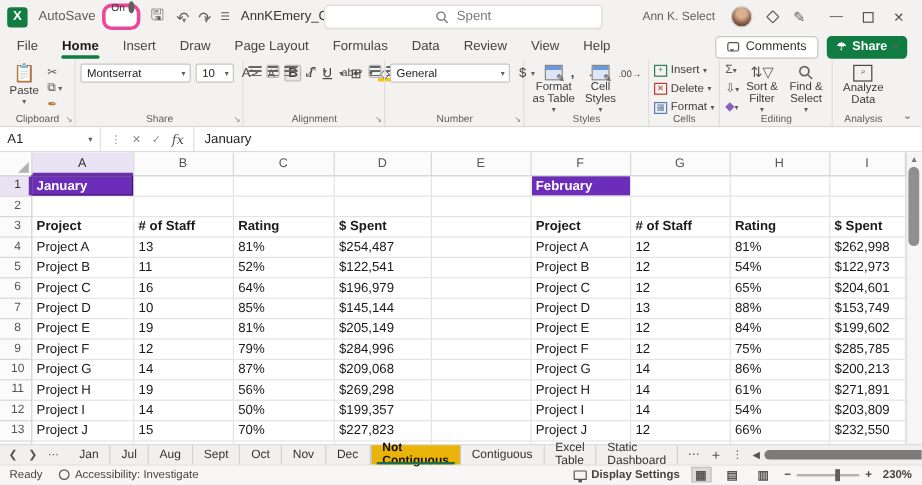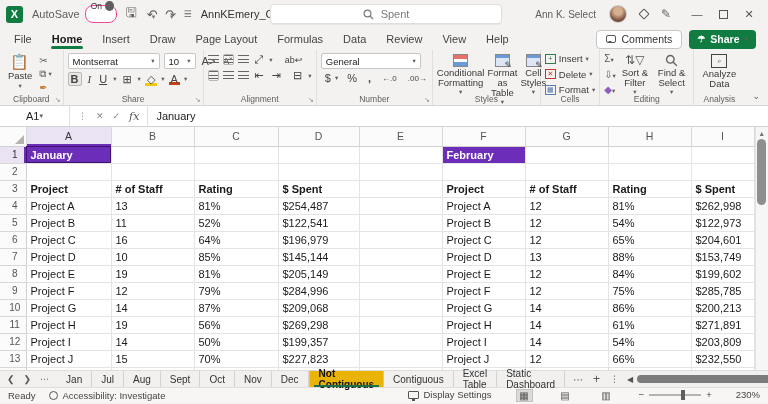--- a/index.html
+++ b/index.html
@@ -4,21 +4,21 @@
 <style>
   * { margin:0; padding:0; box-sizing:border-box; }
   html,body { width:768px; height:404px; overflow:hidden;
     font-family:"Liberation Sans", sans-serif; background:#f3f2f1; }
   .app { width:768px; height:404px; display:flex; flex-direction:column; background:#f3f2f1; position:relative; }
 
   
   .titlebar { height:28px; display:flex; align-items:center; padding:0 6px; gap:9px; position:relative; font-size:11px; color:#444; flex:none; }
   .xl-icon { width:17px; height:17px; background:#107C41; border-radius:3px; color:#fff; font-weight:bold; font-size:11px; display:flex; align-items:center; justify-content:center; }
   .autosave { display:flex; align-items:center; gap:5px; color:#605e5c; }
-  .pill { width:32px; height:14px; border-radius:8px; background:#fff; border:1px solid #ec4899; display:flex; align-items:center; justify-content:flex-start; padding:0 2px 16px 5px; font-size:8.5px; color:#333; gap:3px; }
+  .pill { width:32px; height:14px; border-radius:8px; background:#fff; border:3px solid #ec4899; display:flex; align-items:center; justify-content:flex-start; padding:0 2px 16px 5px; font-size:8.5px; color:#333; gap:3px; }
   .knob { width:10px; height:10px; border-radius:50%; background:#605e5c; }
   .qat { display:flex; align-items:center; gap:10px; color:#605e5c; font-size:13px; }
   .qat .dd { font-size:7px; margin-left:-6px; color:#777; }
   .doc-title { display:flex; align-items:center; gap:5px; color:#333; }
   .doc-title .saved { color:#666; }
   .doc-title .dd { font-size:7px; color:#666; }
   .searchbox { position:absolute; left:270px; top:4px; width:232px; height:20px; background:#fff; border:1px solid #e1dfdd; border-radius:4px; display:flex; align-items:center; justify-content:center; gap:7px; color:#7a7a7a; box-shadow:0 0.5px 1px rgba(0,0,0,.05); }
   .tb-right { margin-left:auto; display:flex; align-items:center; gap:13px; color:#605e5c; }
   .avatar { width:18px; height:18px; border-radius:50%; background:radial-gradient(circle at 50% 32%, #d8b08f 28%, #7a5240 68%, #50382c 100%); border:1px solid #cfcdcb; }
   .diamond { width:8px; height:8px; border:1.3px solid #605e5c; transform:rotate(45deg); border-radius:1px; }
@@ -42,21 +42,21 @@
   
   .ribbon { height:56px; display:flex; align-items:stretch; border-bottom:1px solid #d8d6d4; background:#f3f2f1; flex:none; font-size:9.5px; color:#3b3a39; }
   .rgroup { position:relative; border-right:1px solid #e1dfdd; padding:3px 4px 12px; display:flex; align-items:flex-start; gap:3px; }
   .glabel { position:absolute; bottom:1px; left:0; right:0; text-align:center; font-size:8.5px; color:#605e5c; }
   .launcher { position:absolute; bottom:1px; right:2px; font-size:7px; color:#8a8886; }
   .bigbtn { display:flex; flex-direction:column; align-items:center; justify-content:flex-start; gap:1px; padding:1px 4px; text-align:center; line-height:1.1; }
   .bigbtn .ic { font-size:15px; line-height:16px; }
   .dd { font-size:6.5px; color:#605e5c; }
   .smallcol { display:flex; flex-direction:column; justify-content:space-between; height:40px; padding-top:1px; }
   .sic { font-size:10px; height:12px; display:flex; align-items:center; color:#5a5a5a; gap:2px; }
-  .tworow { display:flex; flex-direction:column; gap:3px; }
+  .tworow { display:flex; flex-direction:row; gap:3px; }
   .rrow { display:flex; align-items:center; gap:4px; }
   .selectbox { background:#fff; border:1px solid #c8c6c4; border-radius:2px; display:flex; align-items:center; justify-content:space-between; font-size:9.5px; padding:1px 4px; height:16px; color:#222; }
   .fontname { width:92px; }
   .fontsize { width:32px; }
   .numfmt { width:100px; }
   .fmt-ic { font-size:11px; color:#444; padding:0 2px; display:flex; align-items:center; gap:1px; }
   .boxed { border:1px solid #b9b7b5; background:#e8e6e4; border-radius:2px; }
   .under-red { box-shadow: inset 0 -3px 0 #c43e1c; }
   .under-yellow { box-shadow: inset 0 -3px 0 #f2c811; }
   .bars { width:11px; height:9px; background:repeating-linear-gradient(to bottom,#666 0 1.3px,transparent 1.3px 3.6px); }
@@ -66,21 +66,21 @@
   .grid-ic2::after { content:"\270E"; position:absolute; right:-3px; bottom:-4px; font-size:9px; color:#444; }
   .cellrows { display:flex; flex-direction:column; justify-content:space-between; height:42px; }
   .crow { display:flex; align-items:center; gap:3px; font-size:9.5px; }
   .mini { width:11px; height:10px; border:1px solid #8a8886; display:flex; align-items:center; justify-content:center; font-size:7px; }
   .edit-col { display:flex; flex-direction:column; justify-content:space-between; height:42px; font-size:10px; color:#5a5a5a; }
   .edit-big { display:flex; flex-direction:column; align-items:center; text-align:center; line-height:1.05; gap:1px; padding:1px 2px; }
   .collapse { margin-left:auto; align-self:flex-end; padding:0 8px 4px; color:#605e5c; font-size:9px; }
 
   
   .fbar { height:21px; background:#fff; border-bottom:1px solid #d4d2d0; display:flex; align-items:center; flex:none; font-size:11px; }
-  .namebox { width:70px; height:100%; display:flex; align-items:center; justify-content:center; padding:0 6px; border-right:1px solid #e1dfdd; color:#222; }
+  .namebox { width:84px; height:100%; display:flex; align-items:center; justify-content:space-between; padding:0 6px; border-right:1px solid #e1dfdd; color:#222; }
   .namebox .dd { font-size:7px; }
   .fbar-ics { display:flex; align-items:center; gap:9px; padding:0 8px; color:#8a8886; border-right:1px solid #e1dfdd; height:100%; }
   .fx { font-family:"DejaVu Serif", serif; font-style:italic; font-size:11px; color:#555; }
   .formula-text { padding-left:8px; color:#222; }
 
   
   .sheetwrap { height:243px; display:flex; flex:none; background:#fff; }
   table.grid { border-collapse:collapse; table-layout:fixed; width:754px; }
   .grid th, .grid td { border-right:1px solid #e4e4e4; border-bottom:1px solid #e4e4e4; overflow:hidden; white-space:nowrap; }
   .grid thead th { height:19px; background:#fbfbfb; border-right:1px solid #d8d8d8; border-bottom:1px solid #d0d0d0; font-weight:normal; font-size:10.5px; color:#555; }
@@ -106,21 +106,21 @@
   .tab-extra { display:flex; align-items:center; gap:10px; padding:0 8px; color:#555; }
   .hscroll { margin-left:auto; display:flex; align-items:center; gap:4px; padding-right:5px; }
   .hs-arrow { font-size:8px; color:#555; }
   .hs-track { width:235px; height:9px; display:flex; align-items:center; }
   .hs-thumb { width:200px; height:8px; background:#7b7b7b; border-radius:4px; }
 
   
   .statusbar { height:16px; background:#f7f6f5; border-top:1px solid #e1dfdd; display:flex; align-items:center; font-size:9.5px; color:#444; padding:0 8px; gap:14px; flex:none; }
   .acc { display:flex; align-items:center; gap:4px; }
   .acc-ic { width:9px; height:9px; border:1px solid #555; border-radius:50%; position:relative; }
-  .sb-right { margin-left:auto; display:flex; align-items:flex-start; gap:24px; }
+  .sb-right { margin-left:auto; display:flex; align-items:center; gap:9px;font-weight:bold; }
   .monitor { width:11px; height:8px; border:1px solid #555; border-radius:1px; position:relative; }
   .monitor::after { content:""; position:absolute; left:3px; bottom:-3px; width:3px; height:2px; background:#555; }
   .view-ic { width:17px; height:13px; display:flex; align-items:center; justify-content:center; font-size:10px; color:#555; }
   .view-ic.active { background:#dcdad8; border:1px solid #c4c2c0; }
   .zoomctl { display:flex; align-items:center; gap:5px; }
   .ztrack { width:52px; height:2px; background:#b5b3b1; position:relative; }
   .zthumb { position:absolute; left:32px; top:-4px; width:4px; height:10px; background:#605e5c; }
 </style>
 </head>
 <body>
@@ -283,25 +283,20 @@
           <span class="fmt-ic" style="font-weight:bold;">,</span>
           <span class="fmt-ic" style="font-size:8px;">←.0</span>
           <span class="fmt-ic" style="font-size:8px;">.00→</span>
         </div>
       </div>
       <div class="glabel">Number</div>
       <div class="launcher">↘</div>
     </div>
 
     <div class="rgroup" style="width:108px;">
-      <div class="stylebtn">
-        <span class="grid-ic"></span>
-        <span>Conditional Formatting</span>
-        <span class="dd">▾</span>
-      </div>
       <div class="stylebtn" style="width:40px;">
         <span class="grid-ic2"></span>
         <span>Format as Table</span>
         <span class="dd">▾</span>
       </div>
       <div class="stylebtn" style="width:32px;">
         <span class="grid-ic2"></span>
         <span>Cell Styles</span>
         <span class="dd">▾</span>
       </div>

